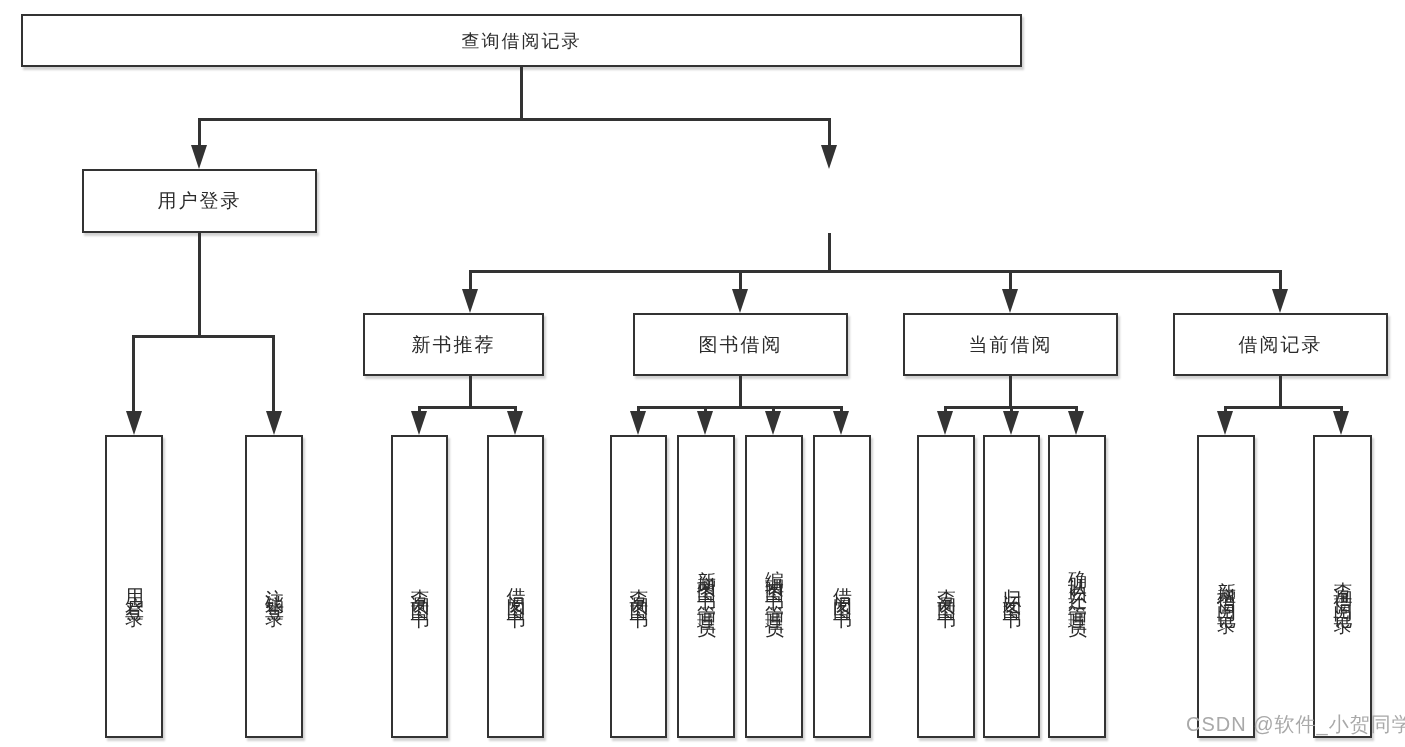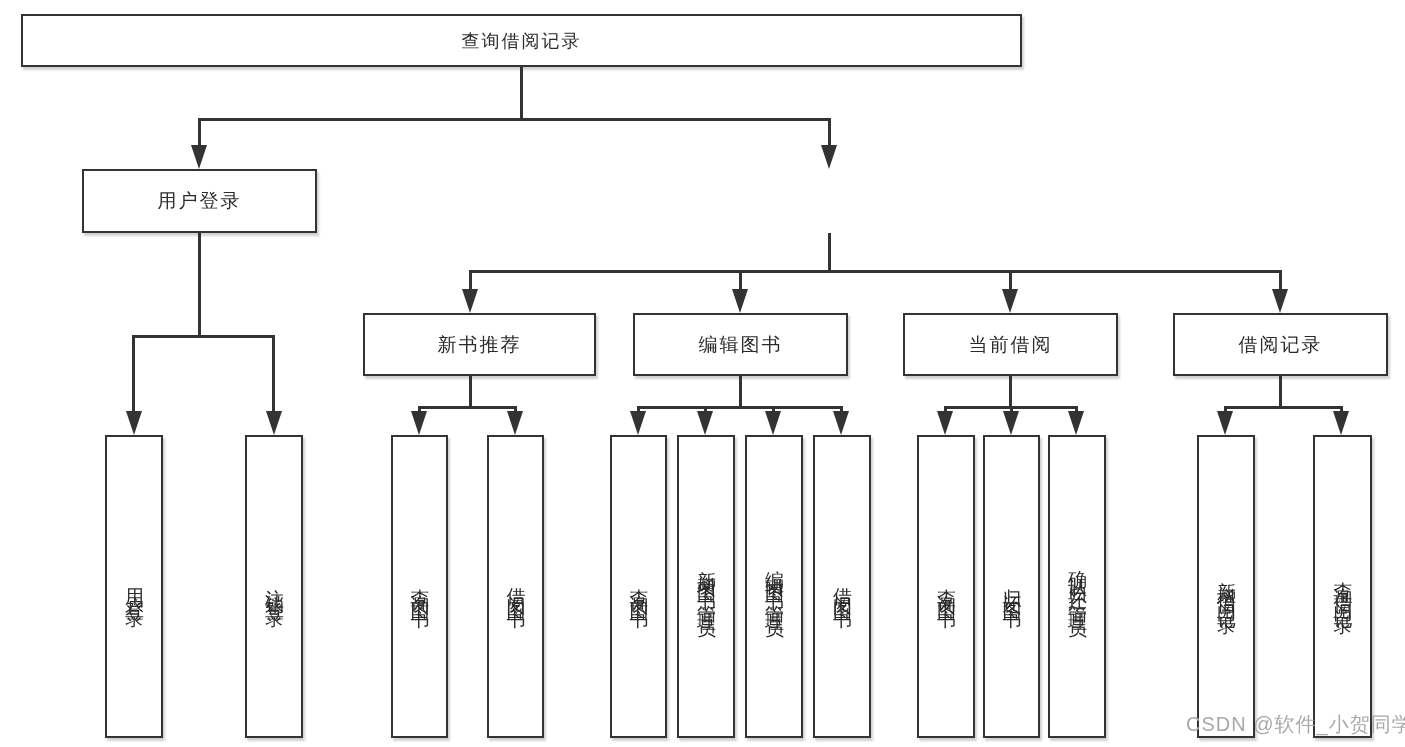--- a/index.html
+++ b/index.html
@@ -69,22 +69,22 @@
   <div class="hl" style="left:469px;top:270px;width:813px"></div>
   <div class="vl" style="left:469px;top:270px;height:22px"></div>
   <div class="ah" style="left:462px;top:289px"></div>
   <div class="vl" style="left:739px;top:270px;height:22px"></div>
   <div class="ah" style="left:732px;top:289px"></div>
   <div class="vl" style="left:1009px;top:270px;height:22px"></div>
   <div class="ah" style="left:1002px;top:289px"></div>
   <div class="vl" style="left:1279px;top:270px;height:22px"></div>
   <div class="ah" style="left:1272px;top:289px"></div>
 
-  <div class="box hbox" style="left:363px;top:313px;width:233px;height:63px">新书推荐</div>
-  <div class="box hbox" style="left:633px;top:313px;width:215px;height:63px">编辑图书</div>
+  <div class="box hbox" style="left:363px;top:313px;width:181px;height:63px">新书推荐</div>
+  <div class="box hbox" style="left:633px;top:313px;width:215px;height:63px">图书借阅</div>
   <div class="box hbox" style="left:903px;top:313px;width:215px;height:63px">当前借阅</div>
   <div class="box hbox" style="left:1173px;top:313px;width:215px;height:63px">借阅记录</div>
 
   <div class="vl" style="left:469px;top:376px;height:30px"></div>
   <div class="hl" style="left:418px;top:406px;width:99px"></div>
   <div class="vl" style="left:418px;top:406px;height:8px"></div>
   <div class="ah" style="left:411px;top:411px"></div>
   <div class="vl" style="left:514px;top:406px;height:8px"></div>
   <div class="ah" style="left:507px;top:411px"></div>
 

